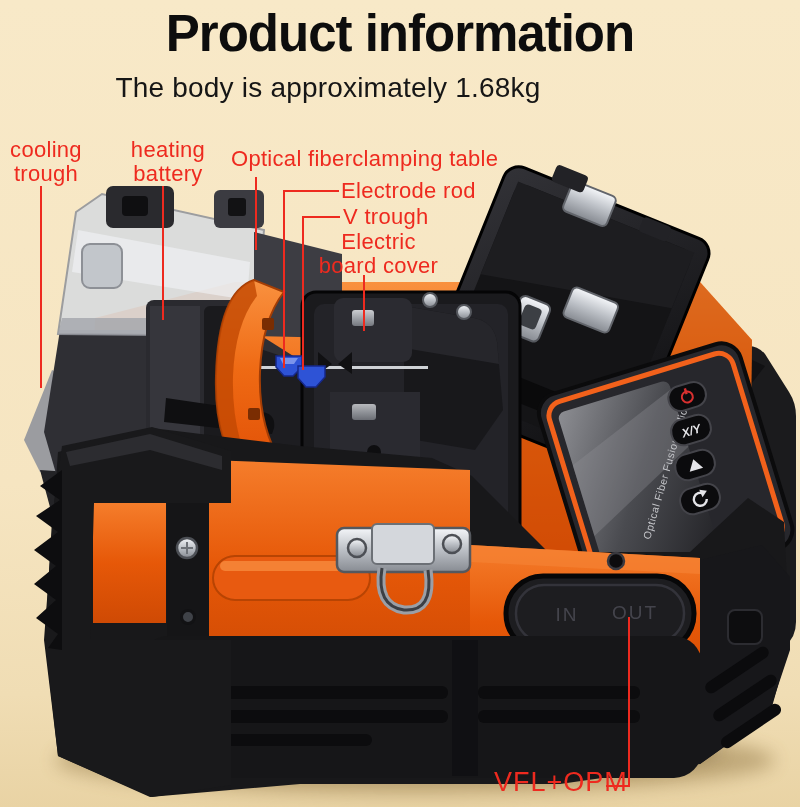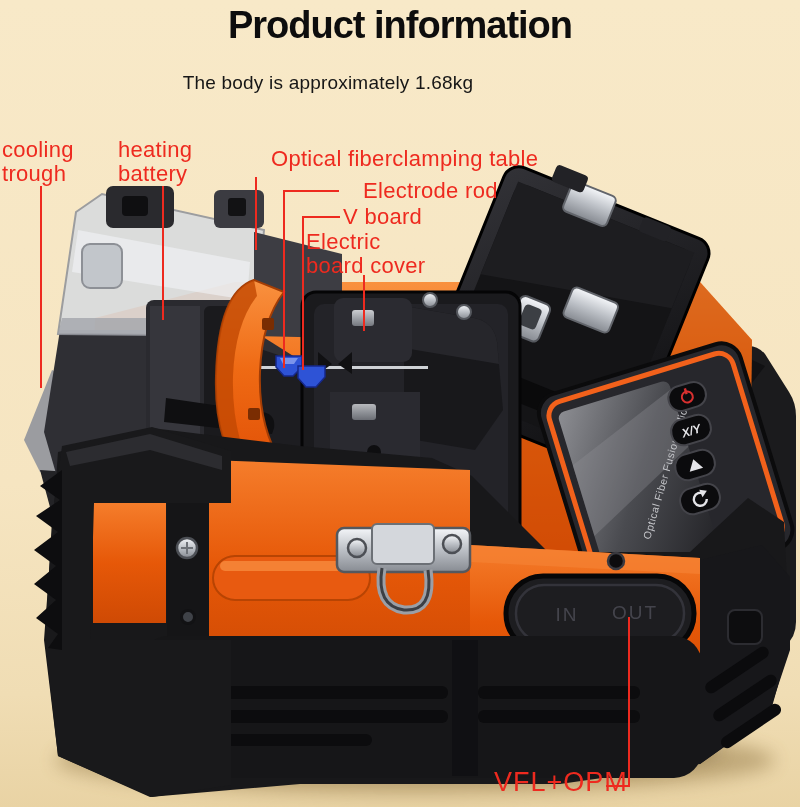--- a/index.html
+++ b/index.html
@@ -6,36 +6,36 @@
   .stage{
     position:relative;
     width:800px;height:807px;
     background:linear-gradient(180deg,#f8e9c8 0%,#f6e5c1 60%,#f0ddb4 86%,#e9d3a4 100%);
     overflow:hidden;
     font-family:"Liberation Sans", sans-serif;
   }
   .title{
     position:absolute;left:0;top:4px;width:800px;
     text-align:center;
-    font-size:38px;font-weight:700;letter-spacing:-1px;
+    font-size:51px;font-weight:700;letter-spacing:-1px;
     color:#0d0d0d;
   }
   .subtitle{
     position:absolute;left:0;width:656px;text-align:center;
-    font-size:19px;font-weight:400;color:#161616;letter-spacing:0.2px;
+    font-size:28px;font-weight:400;color:#161616;letter-spacing:0.2px;
   }
   .sub1{top:72px;}
   .sub2{top:103px;}
   .ann{
     position:absolute;
     color:#ee2a1f;
     font-size:22px;line-height:1.08;letter-spacing:0.3px;
     white-space:pre-line;
   }
-  .ann.center{text-align:left;}
+  .ann.center{text-align:center;}
   .ann.nowrap{white-space:nowrap;}
   .lead{position:absolute;background:#ee2a1f;}
   .vfl{font-size:27px;letter-spacing:1px;}
   svg{position:absolute;left:0;top:0;}
   svg text{font-family:"Liberation Sans", sans-serif;}
 </style>
 </head>
 <body>
 
 <div class="stage">
@@ -258,23 +258,23 @@
     </g>
   </svg>
 
   <div class="title">Product information</div>
   <div class="subtitle sub1">The body is approximately 1.68kg</div>
 
   <div class="ann center" style="left:2px;top:138px;width:88px;">cooling
 trough</div>
   <div class="ann center" style="left:118px;top:138px;width:100px;">heating
 battery</div>
-  <div class="ann nowrap" style="left:231px;top:147px;margin-left:40px;">Optical fiberclamping table</div>
-  <div class="ann nowrap" style="left:341px;top:179px;margin-left:22px;">Electrode rod</div>
-  <div class="ann nowrap" style="left:343px;top:205px;">V board</div>
+  <div class="ann nowrap" style="left:231px;top:147px;">Optical fiberclamping table</div>
+  <div class="ann nowrap" style="left:341px;top:179px;">Electrode rod</div>
+  <div class="ann nowrap" style="left:343px;top:205px;">V trough</div>
   <div class="ann center" style="left:306px;top:230px;width:145px;">Electric
 board cover</div>
   <div class="ann nowrap vfl" style="left:494px;top:768px;">VFL+OPM</div>
 
   <div class="lead" style="left:40px;top:186px;width:2px;height:202px;"></div>
   <div class="lead" style="left:162px;top:186px;width:2px;height:134px;"></div>
   <div class="lead" style="left:255px;top:177px;width:2px;height:73px;"></div>
   <div class="lead" style="left:283px;top:190px;width:56px;height:2px;"></div>
   <div class="lead" style="left:283px;top:190px;width:2px;height:178px;"></div>
   <div class="lead" style="left:302px;top:216px;width:38px;height:2px;"></div>

